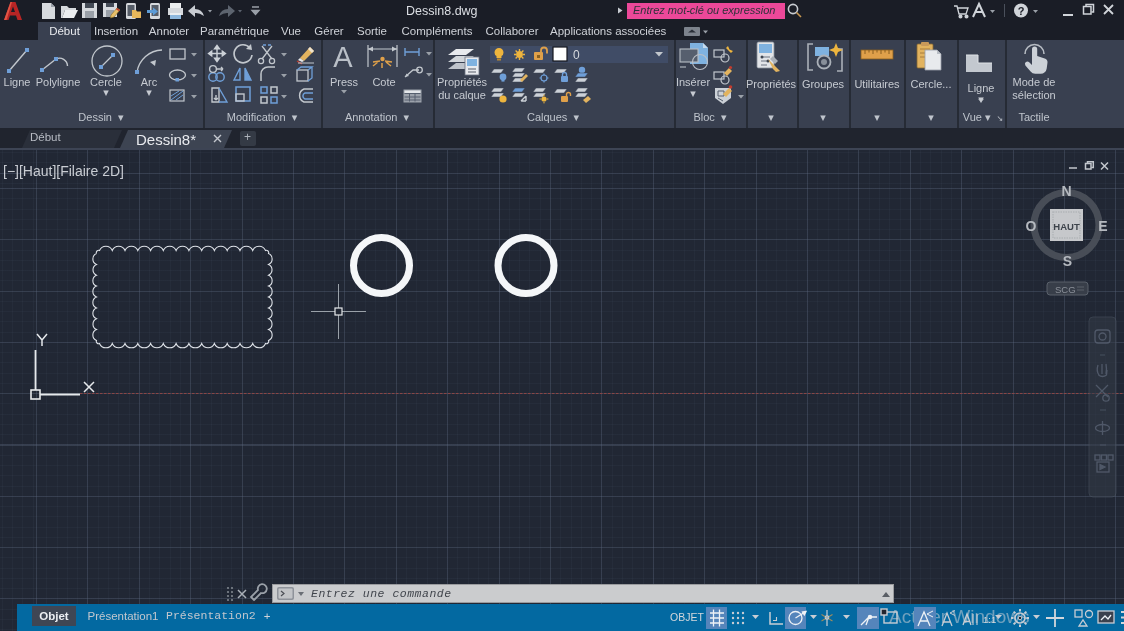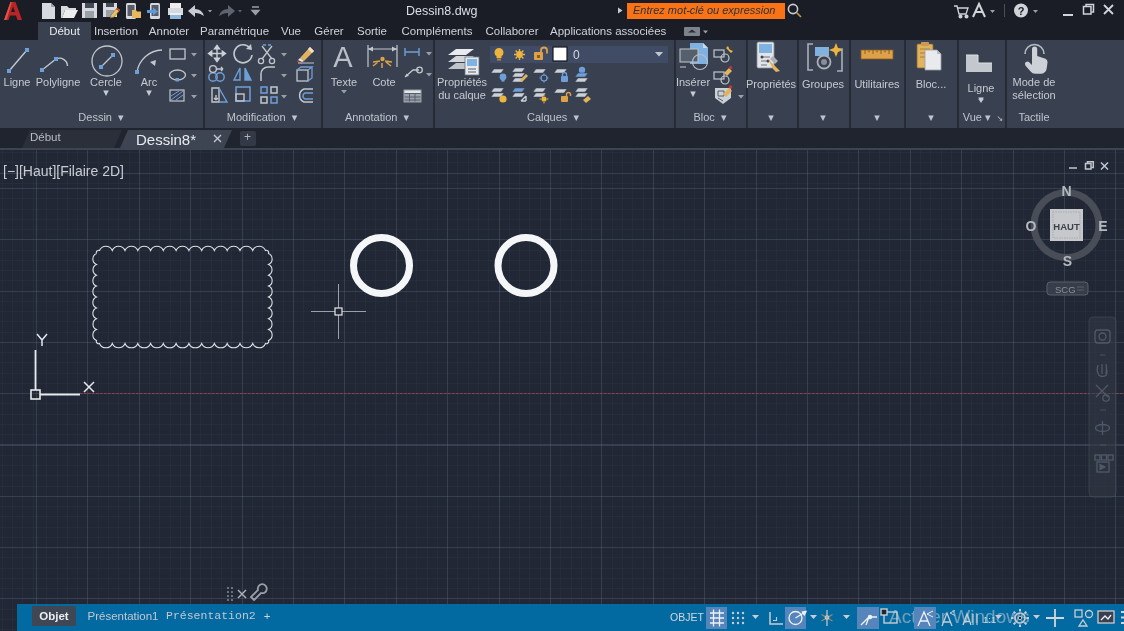--- a/index.html
+++ b/index.html
@@ -125,21 +125,21 @@
  <path d="M1033,10 l5,0 l-2.5,3 z" fill="#9aa0a8"></path>
 
  <rect x="1063" y="14" width="10" height="2" fill="#d0d4d9"></rect>
  <g stroke="#d0d4d9" stroke-width="1.5" fill="none">
   <rect x="1083.5" y="6.5" width="7.5" height="7.5"></rect>
   <path d="M1086,6.5 v-2 h7.5 v7.5 h-2"></path>
   <path d="M1104,5 l9,9 M1113,5 l-9,9" stroke-width="1.8"></path>
  </g>
 </svg>
 <div class="abs" style="left:406px;top:4px;font-size:12.5px;color:#dcdfe4;">Dessin8.dwg</div>
-<div class="abs" style="left:627px;top:3px;width:158px;height:16px;background:#f97316;">
+<div class="abs" style="left:627px;top:3px;width:158px;height:16px;background:#ec4899;">
  <div style="font-size:11px;font-style:italic;color:#2e323a;padding:1px 0 0 6px;">Entrez mot-clé ou expression</div>
 </div>
 </div>
 
 <div id="tabrow">
 <div class="rtab active" style="left:38px;width:53px;">Début</div>
 <div class="rtab" style="left:94px;width:42px;">Insertion</div>
 <div class="rtab" style="left:148px;width:42px;">Annoter</div>
 <div class="rtab" style="left:200px;width:68px;">Paramétrique</div>
 <div class="rtab" style="left:278px;width:26px;">Vue</div>
@@ -409,30 +409,30 @@
  <path d="M4,12 A9.5,9.5 0 0 1 23,12" opacity="0.85"></path>
  <path d="M11,21 L11,7 a2.6,2.6 0 0 1 5.2,0 L16.2,14 l7.5,2.5 a4,4 0 0 1 2.8,4 l-0.8,6 a6,6 0 0 1 -6,5.3 l-5.5,0 a6,6 0 0 1 -4.6,-2.2 L4.4,23.4 a2.5,2.5 0 0 1 3.8,-3.2 l2.8,2.8" fill="#ccd1d7" stroke="none"></path>
 </g>
       </svg>
 <div class="btxt" style="left:-3px;top:36px;width:40px;">Ligne</div>
 <div class="btxt" style="left:28px;top:36px;width:60px;">Polyligne</div>
 <div class="btxt" style="left:81px;top:36px;width:50px;">Cercle</div>
 <div class="btxt" style="left:96px;top:46px;width:20px;">▾</div>
 <div class="btxt" style="left:134px;top:36px;width:30px;">Arc</div>
 <div class="btxt" style="left:139px;top:46px;width:20px;">▾</div>
-<div class="btxt" style="left:324px;top:36px;width:40px;">Texte</div>
+<div class="btxt" style="left:324px;top:36px;width:40px;">Press</div>
 <div class="btxt" style="left:364px;top:36px;width:40px;">Cote</div>
 <div class="btxt" style="left:430px;top:36px;width:64px;">Propriétés</div>
 <div class="btxt" style="left:430px;top:49px;width:64px;">du calque</div>
 <div class="btxt" style="left:668px;top:36px;width:50px;">Insérer</div>
 <div class="btxt" style="left:683px;top:47px;width:20px;">▾</div>
 <div class="btxt" style="left:739px;top:38px;width:64px;">Propriétés</div>
 <div class="btxt" style="left:795px;top:38px;width:56px;">Groupes</div>
 <div class="btxt" style="left:847px;top:38px;width:60px;">Utilitaires</div>
-<div class="btxt" style="left:906px;top:38px;width:50px;">Bloc...</div>
+<div class="btxt" style="left:906px;top:38px;width:50px;">Cercle...</div>
 <div class="btxt" style="left:961px;top:42px;width:40px;">Ligne</div>
 <div class="btxt" style="left:971px;top:53px;width:20px;">▾</div>
 <div class="btxt" style="left:1004px;top:36px;width:60px;">Mode de</div>
 <div class="btxt" style="left:1004px;top:49px;width:60px;">sélection</div>
 <div class="plabel" style="left:46px;width:110px;">Dessin &nbsp;▾</div>
 <div class="plabel" style="left:207px;width:110px;">Modification &nbsp;▾</div>
 <div class="plabel" style="left:322px;width:110px;">Annotation &nbsp;▾</div>
 <div class="plabel" style="left:498px;width:110px;">Calques &nbsp;▾</div>
 <div class="plabel" style="left:655px;width:110px;">Bloc &nbsp;▾</div>
 <div class="plabel" style="left:756px;width:30px;">▾</div>
@@ -539,20 +539,32 @@
   <circle cx="4" cy="9" r="1.1"></circle>
         <circle cx="8" cy="9" r="1.1"></circle>
   <circle cx="4" cy="13" r="1.1"></circle>
         <circle cx="8" cy="13" r="1.1"></circle>
   <circle cx="4" cy="17" r="1.1"></circle>
         <circle cx="8" cy="17" r="1.1"></circle>
  </g>
  <path d="M14,7 l8,8 m0,-8 l-8,8" stroke="#aab0b8" stroke-width="1.5"></path>
  <path d="M30,17 l7,-7 a4.5,4.5 0 1 0 -3,-3 l-7,7 z" fill="none" stroke="#9aa0a8" stroke-width="1.8"></path>
 </svg>
+<div id="cmdbox">
+ <svg class="abs" style="left:4px;top:2px" width="30" height="14">
+  <rect x="0" y="0" width="17" height="13" rx="2" fill="#8f939a"></rect>
+  <rect x="1.5" y="1.5" width="14" height="10" rx="1" fill="#c2c4c7"></rect>
+  <path d="M4,4 l3,2.5 l-3,2.5" stroke="#4a4e55" stroke-width="1.2" fill="none"></path>
+  <path d="M21,5 l6,0 l-3,4 z" fill="#6a6e75"></path>
+ </svg>
+ <div class="abs" style="left:38px;top:2px;font-family:'Liberation Mono',monospace;font-size:11.5px;font-style:italic;color:#41454c;letter-spacing:0.5px;">Entrez une commande</div>
+ <svg class="abs" style="left:608px;top:5px" width="10" height="8">
+        <path d="M1,7 l4,-5 l4,5 z" fill="#5a5e65"></path>
+      </svg>
+</div>
 
 <div id="statusbar">
  <div class="ltab" style="left:15px;width:44px;background:#3f4654;color:#eceef2;font-weight:bold;">Objet</div>
  <div class="ltab" style="left:63px;width:86px;">Présentation1</div>
  <div class="ltab" style="left:149px;width:86px;font-family:Liberation Mono, monospace;">Présentation2</div>
  <div class="ltab" style="left:240px;width:20px;color:#d0d4da;">+</div>
  <div class="abs" style="left:872px;top:2px;font-size:19px;color:#c9ced5;opacity:0.55;white-space:nowrap;">Activer Windows</div>
  <div class="abs" style="left:653px;top:7px;font-size:10.5px;color:#d4d7dc;">OBJET</div>
  <svg class="abs" style="left:688px;top:0" width="436" height="27">
 <rect x="1" y="3" width="21" height="22" fill="#5585bb"></rect>

